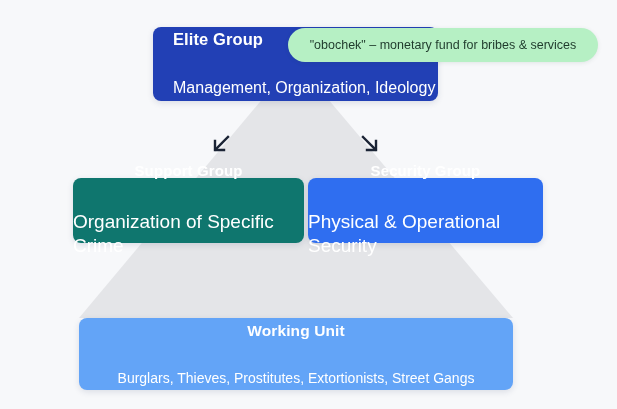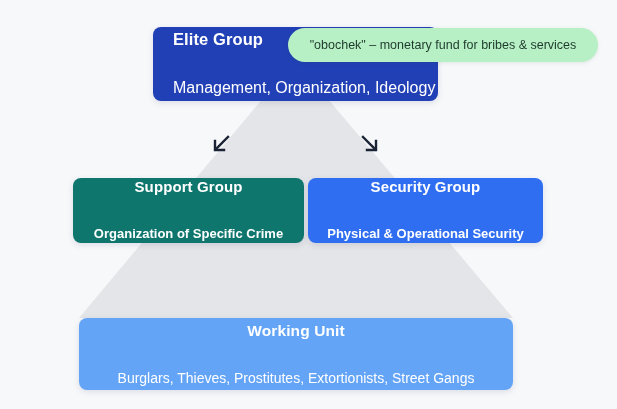--- a/index.html
+++ b/index.html
@@ -97,21 +97,21 @@
   #card-security {
     left: 308px;
     top: 178px;
     width: 235px;
     height: 65px;
     background: #2f6ef0;
   }
   #card-support .card-title,
   #card-security .card-title { font-size: 15px; }
   #card-support .card-sub,
-  #card-security .card-sub { font-size: 13px; margin-top: 4px; font-weight: bold; }
+  #card-security .card-sub { font-size: 19px; margin-top: 4px; }
 
   
   #card-working {
     left: 79px;
     top: 318px;
     width: 434px;
     height: 72px;
     background: #63a4f7;
   }
   #card-working .card-title { font-size: 15.5px; }

